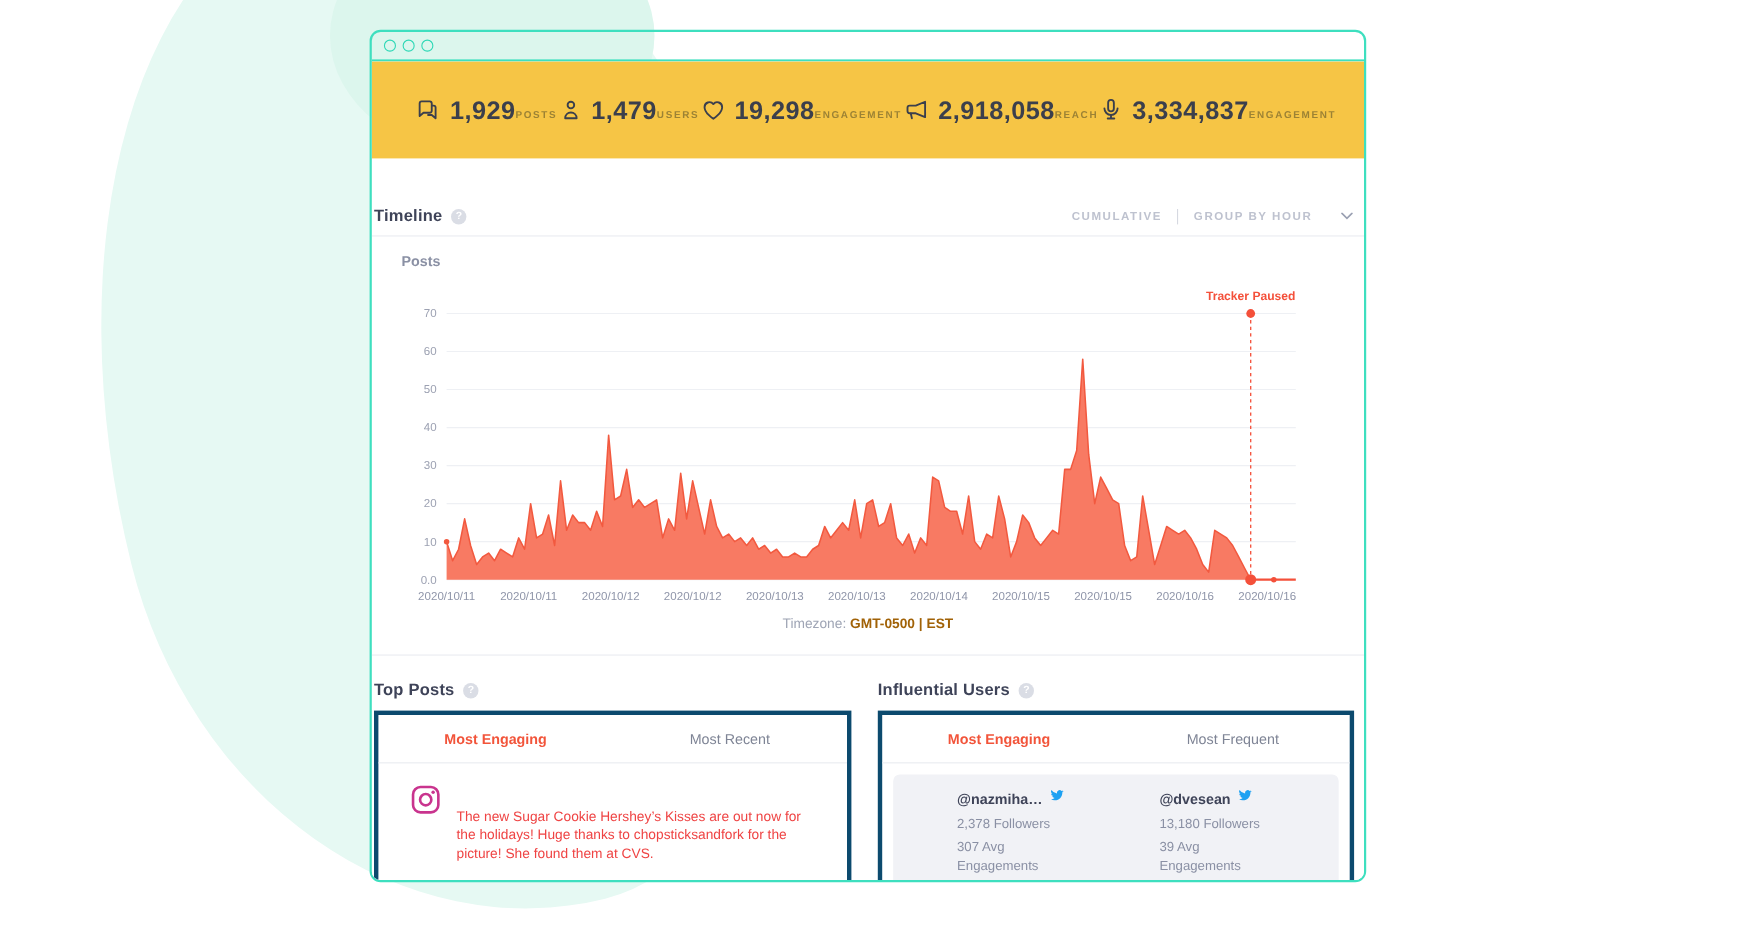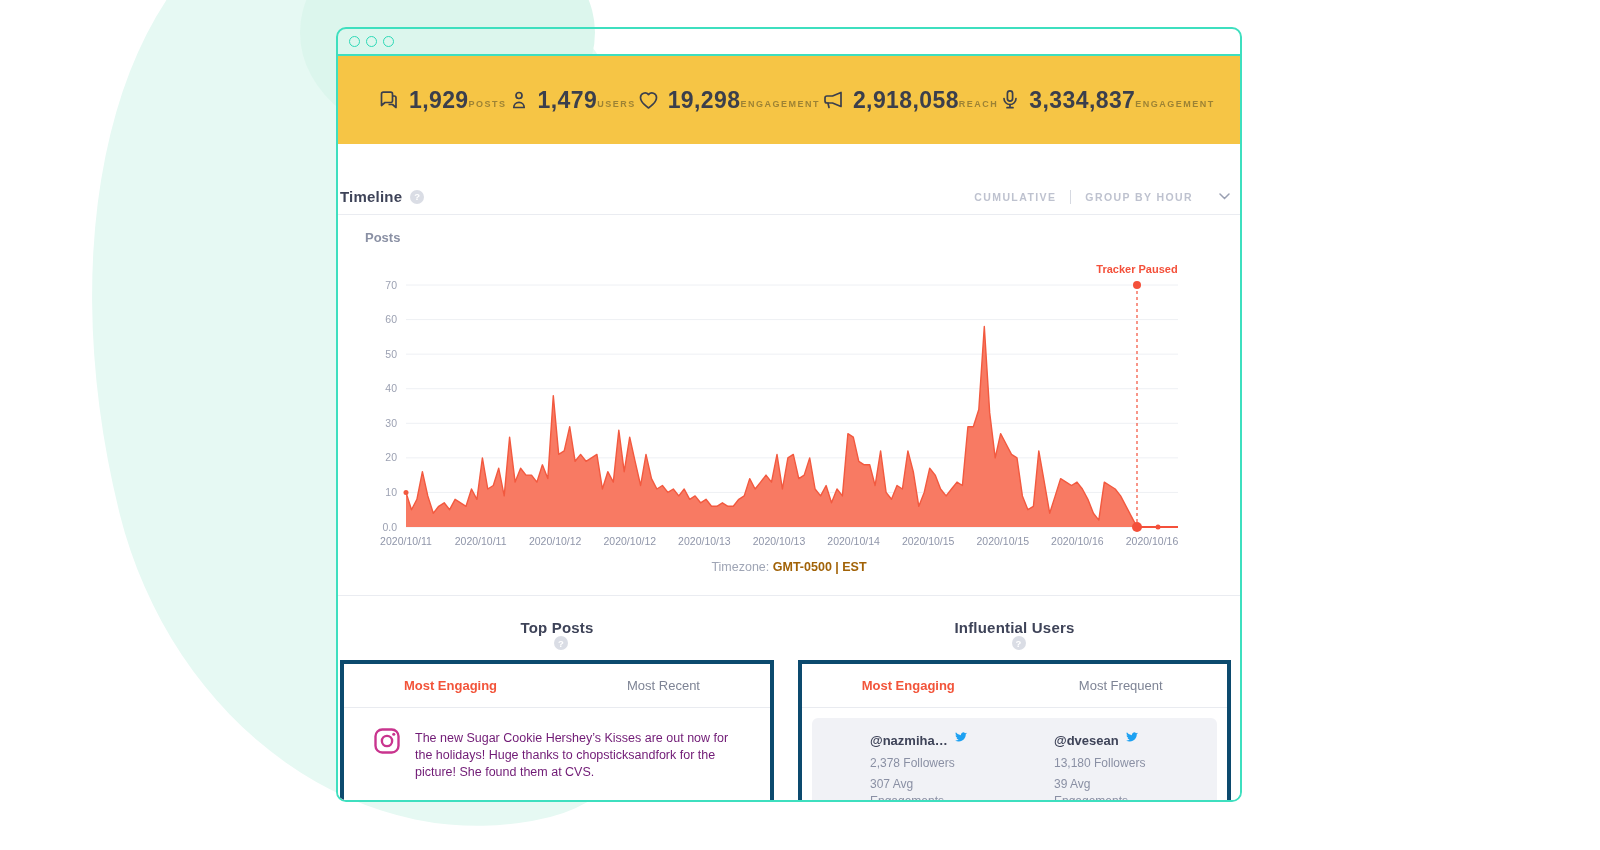--- a/index.html
+++ b/index.html
@@ -48,37 +48,37 @@
   .posts-label { margin:15px 0 0 27px; font-size:13px; font-weight:600; color:#8A90A4; }
   #chart-svg { display:block; margin:12px 0 0 10px; }
   .tz { margin-top:3px; text-align:center; font-size:12.5px; color:#9FA5B5; }
   .tz b { color:#a16207; font-weight:700; }
   .hr2 { margin-top:21px; }
 
   
   .cols { margin-top:23px; padding:0 9px 0 2px; display:flex; gap:24px; }
   .col-left { width:434px; flex:none; }
   .col-right { flex:1; }
-  .sec-head { display:flex; align-items:center;flex-direction:column; }
+  .sec-head { display:flex; align-items:center; }
   .card { margin-top:10px; border:4px solid #0c4a6e; background:#fff; height:178px; }
   .tabs { display:flex; height:44px; border-bottom:1px solid #E9EBF0; }
   .tab { flex:1; display:flex; align-items:center; justify-content:center;
          font-size:13px; color:#7E8495; cursor:pointer; }
   .tab.active { color:#F2543A; font-weight:700; }
 
   
   .post { display:flex; gap:13px; padding:16px 14px 0 28px; }
   .post-ico { flex:none; margin-top:2px; }
   .post-body { flex:1; }
   .post-title-row { display:flex; align-items:baseline; }
   .post-name { font-size:13.5px; font-weight:700; color:#3E4358; }
   .post-date { font-size:12px; color:#8A90A4; margin-left:8px; }
   .post-stats { margin-left:auto; display:flex; align-items:center; gap:6px; padding-right:6px; }
   .post-num { font-size:13px; font-weight:600; color:#494E62; }
-  .post-text { margin-top:6px; font-size:12.5px; line-height:17px; color:#701a75; width:322px; }
+  .post-text { margin-top:24px; font-size:12.5px; line-height:17px; color:#ef4444; width:322px; }
 
   
   .iu-panel { margin:10px; background:#F1F2F6; border-radius:6px; padding:15px 12px;
               display:flex; gap:10px; height:120px; }
   .iuser { width:128px;margin-left:46px; }
   .iu-handle { font-size:13px; font-weight:700; color:#3E4358; display:flex; gap:5px; }
   .iu-handle svg { transform:translateY(-3px); }
   .iu-line { margin-top:4px; font-size:12px; line-height:17px; color:#8A90A4; width:112px; }
   .iu-followers { margin-top:7px; }
 </style>

